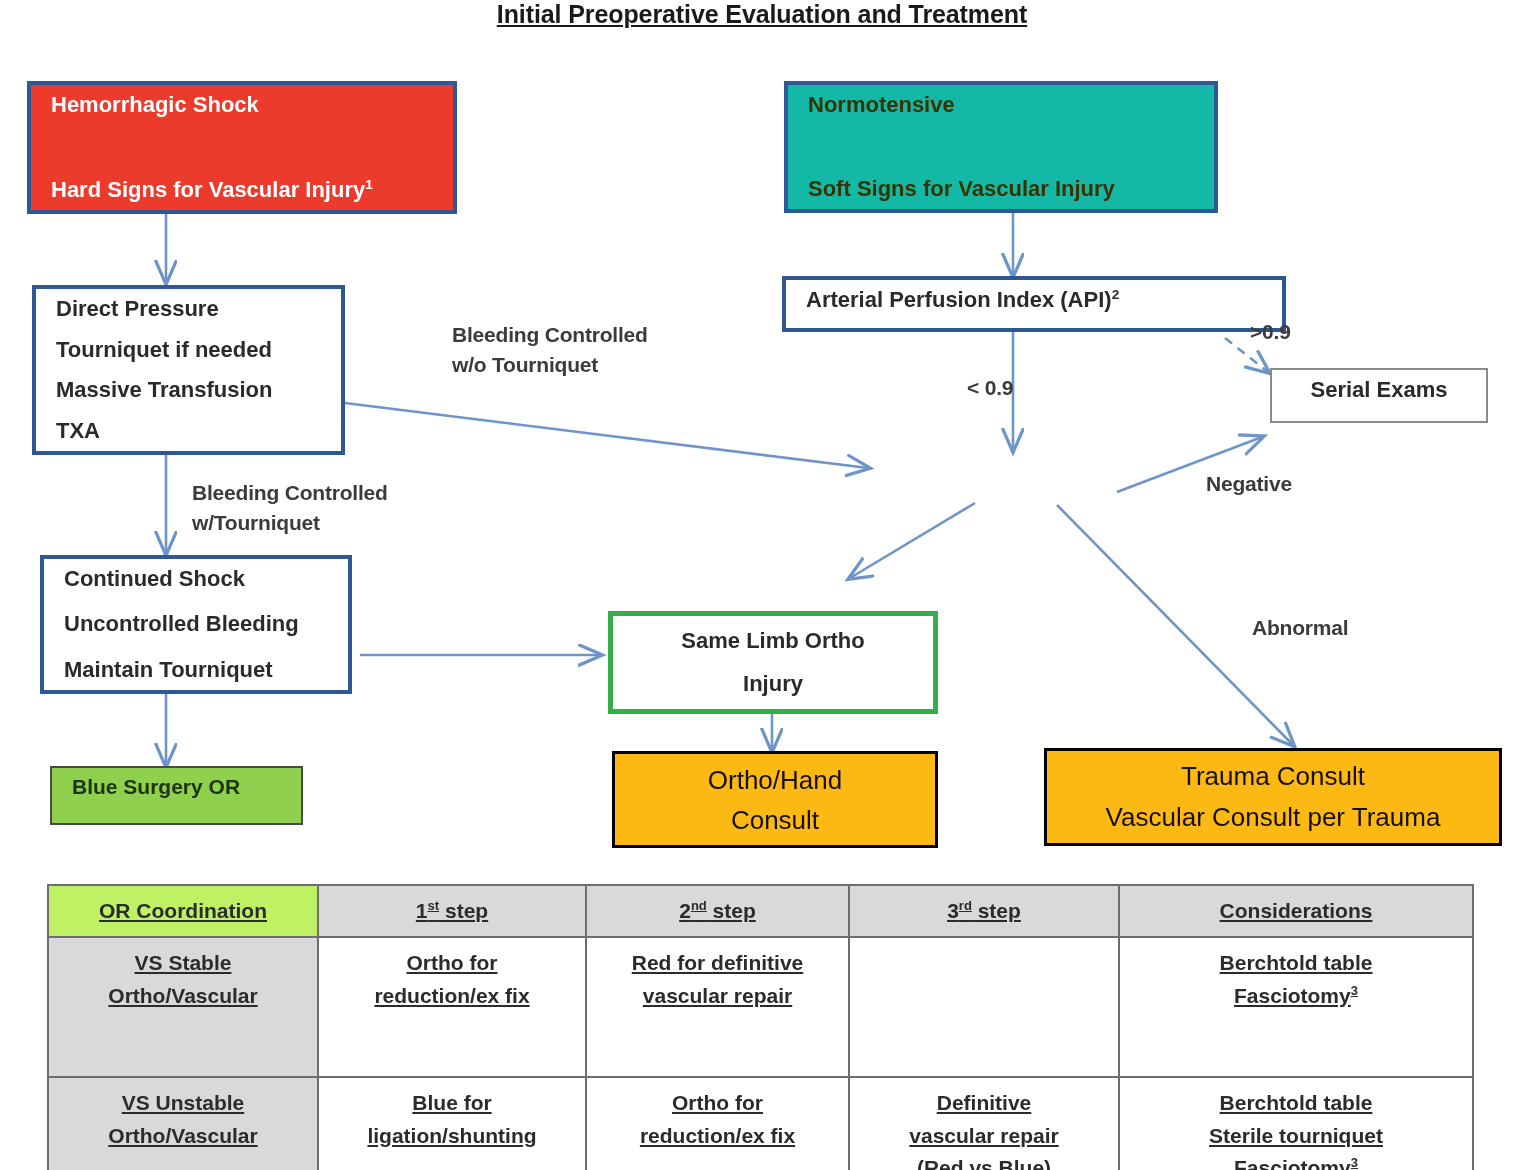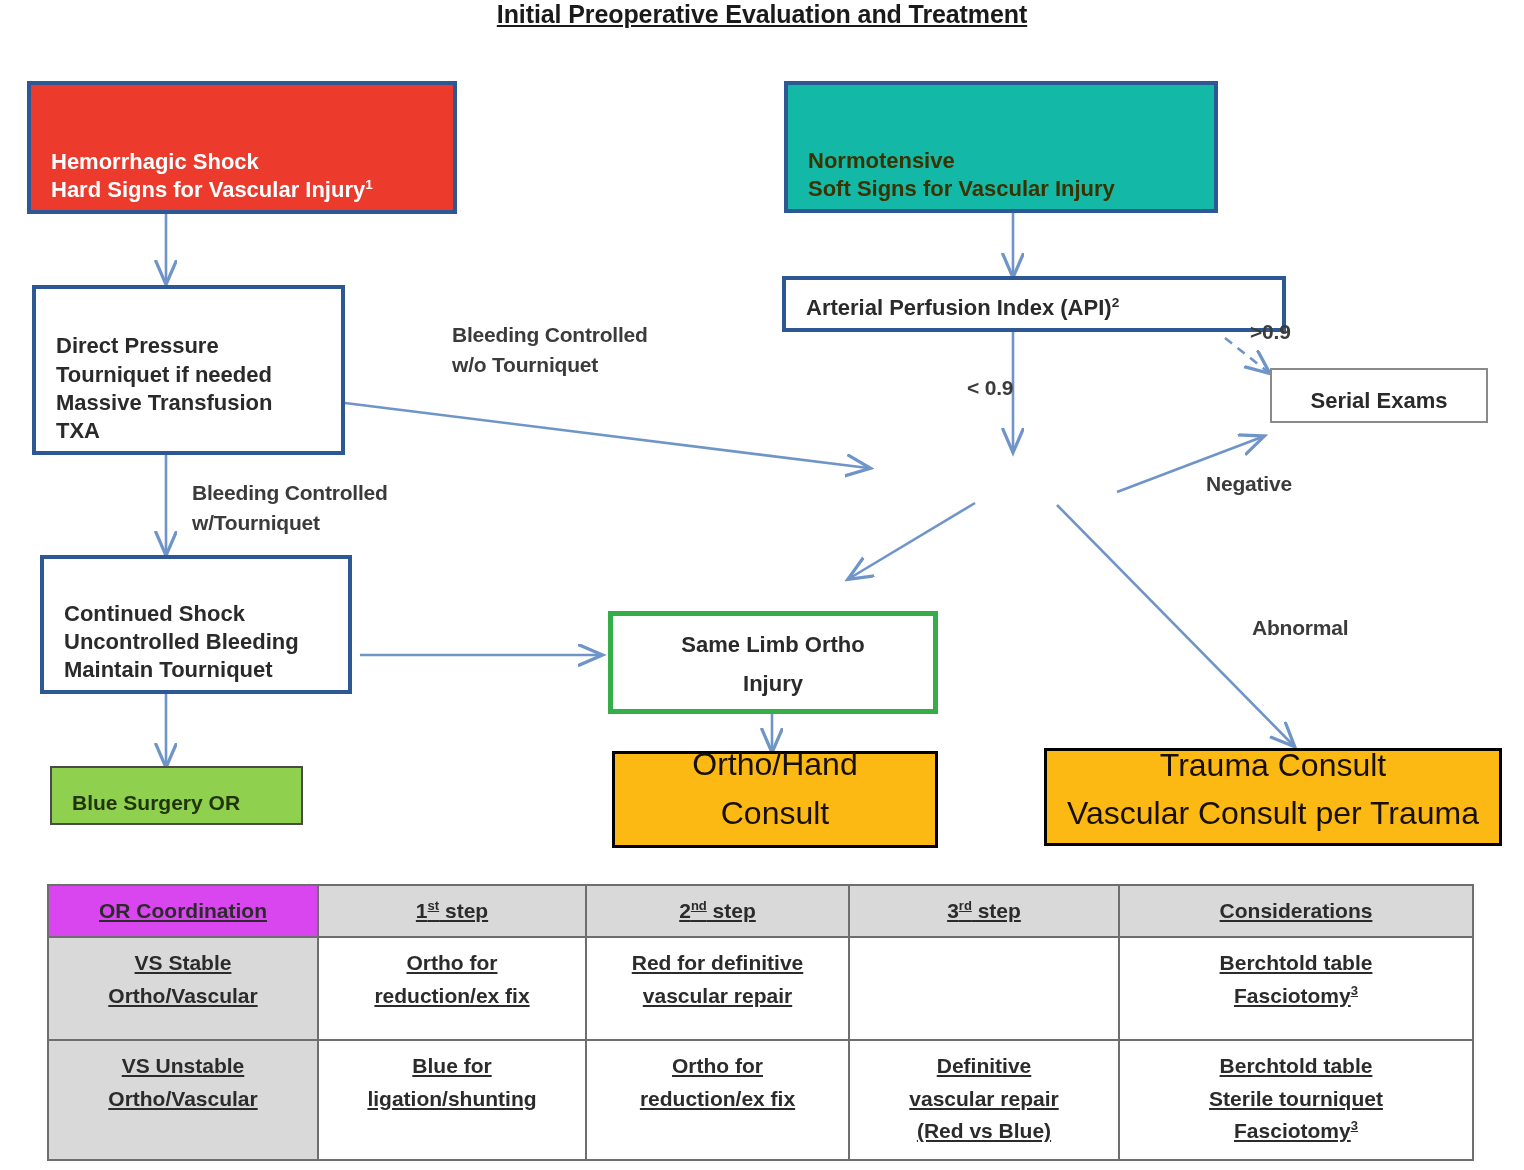--- a/index.html
+++ b/index.html
@@ -30,21 +30,21 @@
     color: #1a1a1a;
     text-decoration: underline;
     letter-spacing: -0.1px;
   }
   
   .node {
     position: absolute;
     box-sizing: border-box;
     display: flex;
     flex-direction: column;
-    justify-content: flex-end;
+    justify-content: space-between;
     color: #2a2a2a;
     line-height: 1.28;
   }
   .node .ln { display: block; white-space: nowrap; }
   .node.left { align-items: flex-start; }
   .node.center { align-items: center; text-align: center; }
 
   .blue-border { border: 4px solid #2d5893; }
   .gray-border { border: 2px solid #8a8a8a; }
   .green-border { border: 5px solid #35ae4a; }
@@ -54,21 +54,21 @@
   .fill-yellow { background: #14b8a6; color: #3a3200; }
   .fill-white  { background: #ffffff; }
   .fill-green  { background: #8fd14f; color: #20340a; }
   .fill-orange { background: #fcb913; color: #171000; }
 
   .pad-l { padding: 6px 0 6px 20px; }
   .pad-c { padding: 6px 6px; }
 
   .fs21 { font-size: 21px; }
   .fs22 { font-size: 22px; }
-  .fs26 { font-size: 32px; }
+  .fs26 { font-size: 26px; }
   .semi { font-weight: 600; }
 
   sup { font-size: 0.62em; vertical-align: super; line-height: 0; }
 
   
   .edge-label {
     position: absolute;
     font-size: 21px;
     color: #3b3b3b;
     font-weight: 600;
@@ -99,25 +99,25 @@
     color: #2b2b2b;
   }
   .or-table td, .or-table th {
     border: 2px solid #6e6e6e;
     text-align: center;
     vertical-align: top;
     padding: 9px 4px 4px 4px;
     font-weight: bold;
   }
   .or-table .hdr { background: #d9d9d9; height: 42px; vertical-align: middle; padding-top: 4px;}
-  .or-table .hdr.first { background: #d946ef; }
+  .or-table .hdr.first { background: #bef264; }
   .or-table .rowhdr { background: #d9d9d9; }
   .or-table .cellline { display: block; line-height: 1.55; }
   .or-table .u { text-decoration: underline; }
-  .or-table .r1 { height: 103px; }
+  .or-table .r1 { height: 140px; }
   .or-table .r2 { height: 120px; }
   .c1 { width: 270px; }
   .c2 { width: 268px; }
   .c3 { width: 263px; }
   .c4 { width: 270px; }
   .c5 { width: 354px; }
 </style>
 </head>
 <body>
 

